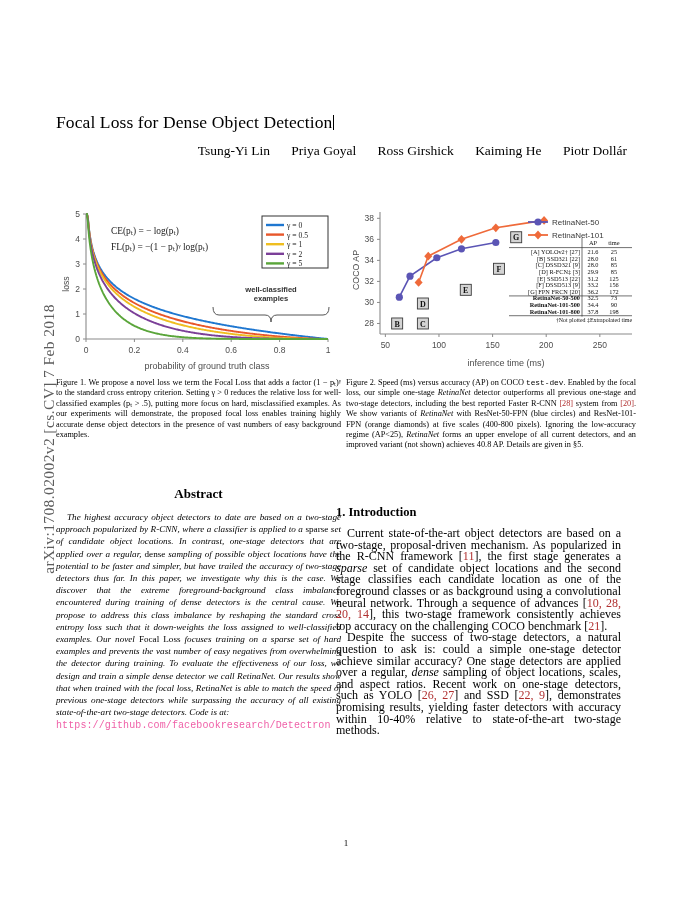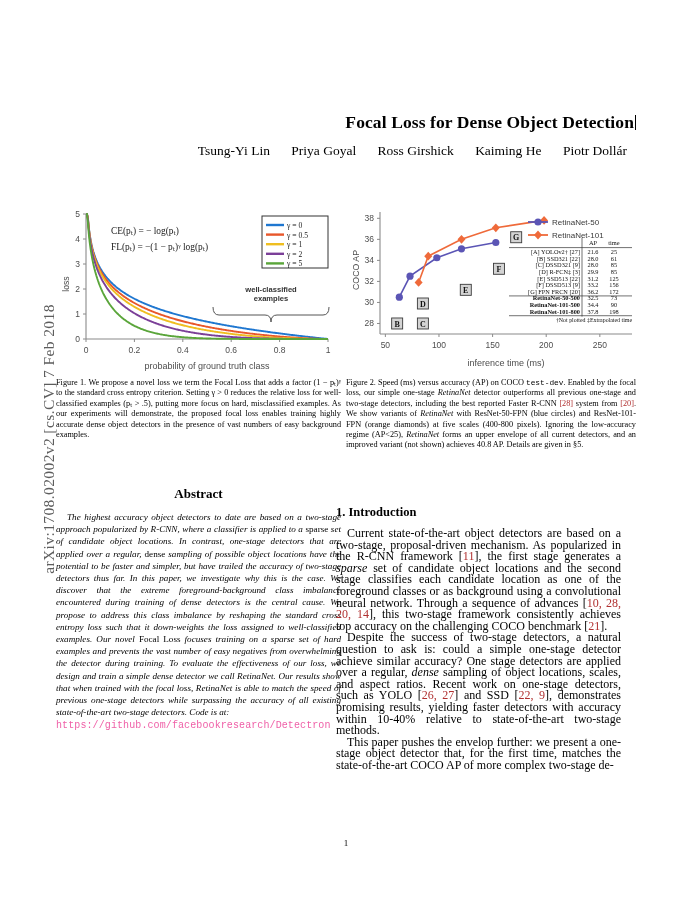--- a/index.html
+++ b/index.html
@@ -24,22 +24,22 @@
     font-size:15.5px;
     letter-spacing:.4px;
     color:#5d5d5d;
     text-align:center;
     white-space:nowrap;
   }
 
   
   .title{
     position:absolute; left:56px; top:112px; width:580px;
-    text-align:right;
-    font-size:17.5px; font-weight:bold;
+    text-align:left;
+    font-size:17.5px; font-weight:normal;
     letter-spacing:.1px;
   }
   .title .caret{
     display:inline-block; width:1px; height:15px;
     background:#000; vertical-align:-2px; margin-left:1px;
   }
   .authors{
     position:absolute; left:56px; top:143px; width:580px;
     text-align:right; font-size:13.5px;
   }
@@ -322,17 +322,16 @@
     <div class="abstract">
       <p><span>The highest accuracy object detectors to date are based on a two-stage approach popularized by R-CNN, where a classifier is applied to a </span><span class="nonital">sparse</span><span> set of candidate object locations. In contrast, one-stage detectors that are applied over a regular, </span><span class="nonital">dense</span><span> sampling of possible object locations have the potential to be faster and simpler, but have trailed the accuracy of two-stage detectors thus far. In this paper, we investigate why this is the case. We discover that the extreme foreground-background class imbalance encountered during training of dense detectors is the central cause. We propose to address this class imbalance by reshaping the standard cross entropy loss such that it down-weights the loss assigned to well-classified examples. Our novel </span><span class="nonital">Focal Loss</span><span> focuses training on a sparse set of hard examples and prevents the vast number of easy negatives from overwhelming the detector during training. To evaluate the effectiveness of our loss, we design and train a simple dense detector we call RetinaNet. Our results show that when trained with the focal loss, RetinaNet is able to match the speed of previous one-stage detectors while surpassing the accuracy of all existing state-of-the-art two-stage detectors. Code is at:</span></p>
       <p style="text-indent:0;margin-top:1px;"><span class="url">https://github.com/facebookresearch/Detectron</span></p>
     </div>
   </div>
 
   <div class="col col-right" style="top:505px;">
     <div class="sec-head">1. Introduction</div>
     <p class="body" style="text-indent:11px;"><span>Current state-of-the-art object detectors are based on a two-stage, proposal-driven mechanism. As popularized in the R-CNN framework [</span><span class="cite">11</span><span>], the first stage generates a </span><span class="ital">sparse</span><span> set of candidate object locations and the second stage classifies each candidate location as one of the foreground classes or as background using a convolutional neural network. Through a sequence of advances [</span><span class="cite">10, 28, 20, 14</span><span>], this two-stage framework consistently achieves top accuracy on the challenging COCO benchmark [</span><span class="cite">21</span><span>].</span></p>
     <p class="body"><span>Despite the success of two-stage detectors, a natural question to ask is: could a simple one-stage detector achieve similar accuracy? One stage detectors are applied over a regular, </span><span class="ital">dense</span><span> sampling of object locations, scales, and aspect ratios. Recent work on one-stage detectors, such as YOLO [</span><span class="cite">26, 27</span><span>] and SSD [</span><span class="cite">22, 9</span><span>], demonstrates promising results, yielding faster detectors with accuracy within 10-40% relative to state-of-the-art two-stage methods.</span></p>
-    <p class="body">This paper pushes the envelop further: we present a one-stage object detector that, for the first time, matches the state-of-the-art COCO AP of more complex two-stage de-</p>
   </div>
 
   <div class="pageno">1</div>
 </div>
 
 </body></html>

